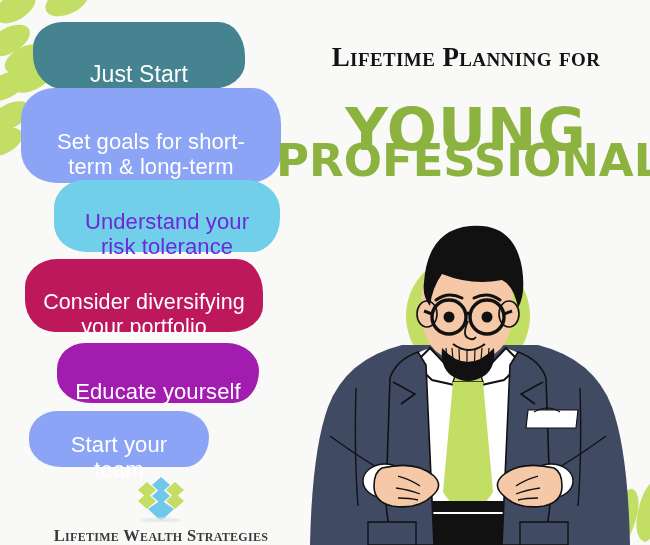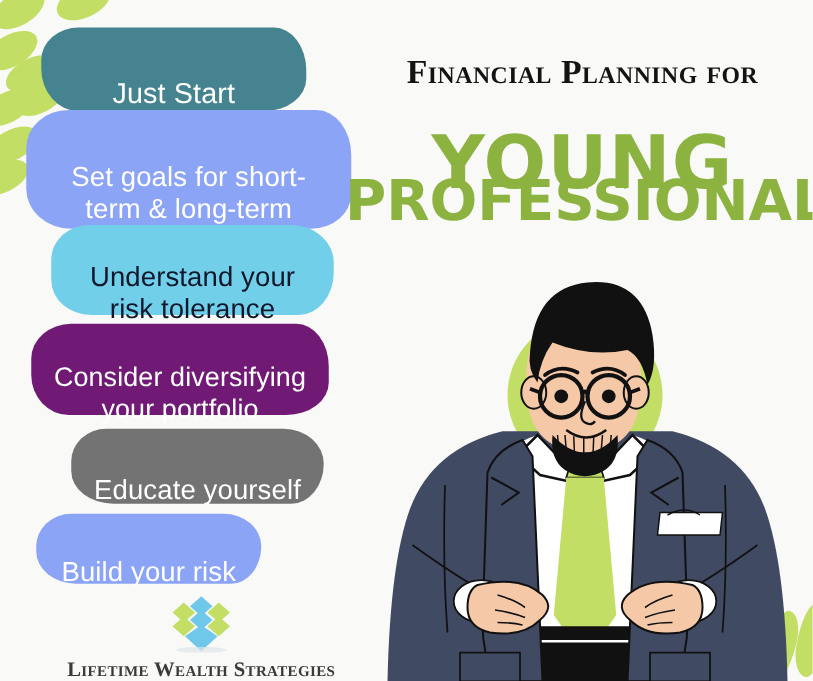--- a/index.html
+++ b/index.html
@@ -94,37 +94,37 @@
   </div>
 
   <div class="pill" style="left: 33px; top: 22px; width: 212px; height: 67px; font-size: 23px; border-radius: 30px 26px 34px 30px / 26px 34px; background: rgb(68, 131, 143); color: rgb(255, 255, 255);">
     <span>Just Start</span>
   </div>
 
   <div class="pill" style="left: 21px; top: 88px; width: 260px; height: 95px; font-size: 22px; border-radius: 34px 28px 32px 36px / 30px 36px 28px 32px; background: rgb(139, 164, 245); color: rgb(255, 255, 255);">
     <span>Set goals for short-term &amp; long-term</span>
   </div>
 
-  <div class="pill" style="left: 41px; top: 180px; width: 226px; height: 72px; font-size: 22px; border-radius: 30px 34px 28px 32px / 28px 30px 34px 28px; background: rgb(114, 207, 234); color: #0f172a;">
+  <div class="pill" style="left: 54px; top: 180px; width: 226px; height: 72px; font-size: 22px; border-radius: 30px 34px 28px 32px / 28px 30px 34px 28px; background: rgb(114, 207, 234); color: #6d28d9;">
     <span>Understand your risk tolerance</span>
   </div>
 
-  <div class="pill" style="left: 25px; top: 259px; width: 238px; height: 73px; font-size: 21.5px; border-radius: 32px 26px 34px 30px / 28px 34px 26px 32px; background: #701a75; color: rgb(255, 255, 255);">
+  <div class="pill" style="left: 25px; top: 259px; width: 238px; height: 73px; font-size: 21.5px; border-radius: 32px 26px 34px 30px / 28px 34px 26px 32px; background: #be185d; color: rgb(255, 255, 255);">
     <span>Consider diversifying your portfolio</span>
   </div>
 
-  <div class="pill" style="left: 57px; top: 343px; width: 202px; height: 60px; font-size: 22px; border-radius: 28px 32px 26px 34px / 26px 28px 32px 26px; background: #737373; color: rgb(255, 255, 255);">
+  <div class="pill" style="left: 57px; top: 343px; width: 202px; height: 60px; font-size: 22px; border-radius: 28px 32px 26px 34px / 26px 28px 32px 26px; background: #a21caf; color: rgb(255, 255, 255);">
     <span>Educate yourself</span>
   </div>
 
   <div class="pill" style="left: 29px; top: 411px; width: 180px; height: 56px; font-size: 22px; border-radius: 28px 30px 24px 32px / 26px 26px 30px; background: rgb(139, 164, 245); color: rgb(255, 255, 255);">
-    <span>Build your risk</span>
-  </div>
-
-  <div id="title-line1" style="color: rgb(19, 19, 19);">Financial Planning for</div>
+    <span>Start your team</span>
+  </div>
+
+  <div id="title-line1" style="color: rgb(19, 19, 19);">Lifetime Planning for</div>
   <div id="title-young" class="green-head" style="color: rgb(140, 179, 64);">YOUNG</div>
   <div id="title-prof" class="green-head" style="color: rgb(140, 179, 64);">PROFESSIONALS</div>
 
   <svg id="person" viewBox="0 0 360 349">
 
     <circle cx="178" cy="120" r="62" fill="#c3de64"></circle>
 
     <path d="M160 148 h36 v36 q-18 16 -36 0 z" fill="#f5c9a8"></path>
 
     <path d="M112 149 q-56 14 -74 62 q-16 44 -18 138 h320 q-2 -94 -18 -138 q-18 -48 -74 -62 l-68 0 z" fill="#414a63"></path>

